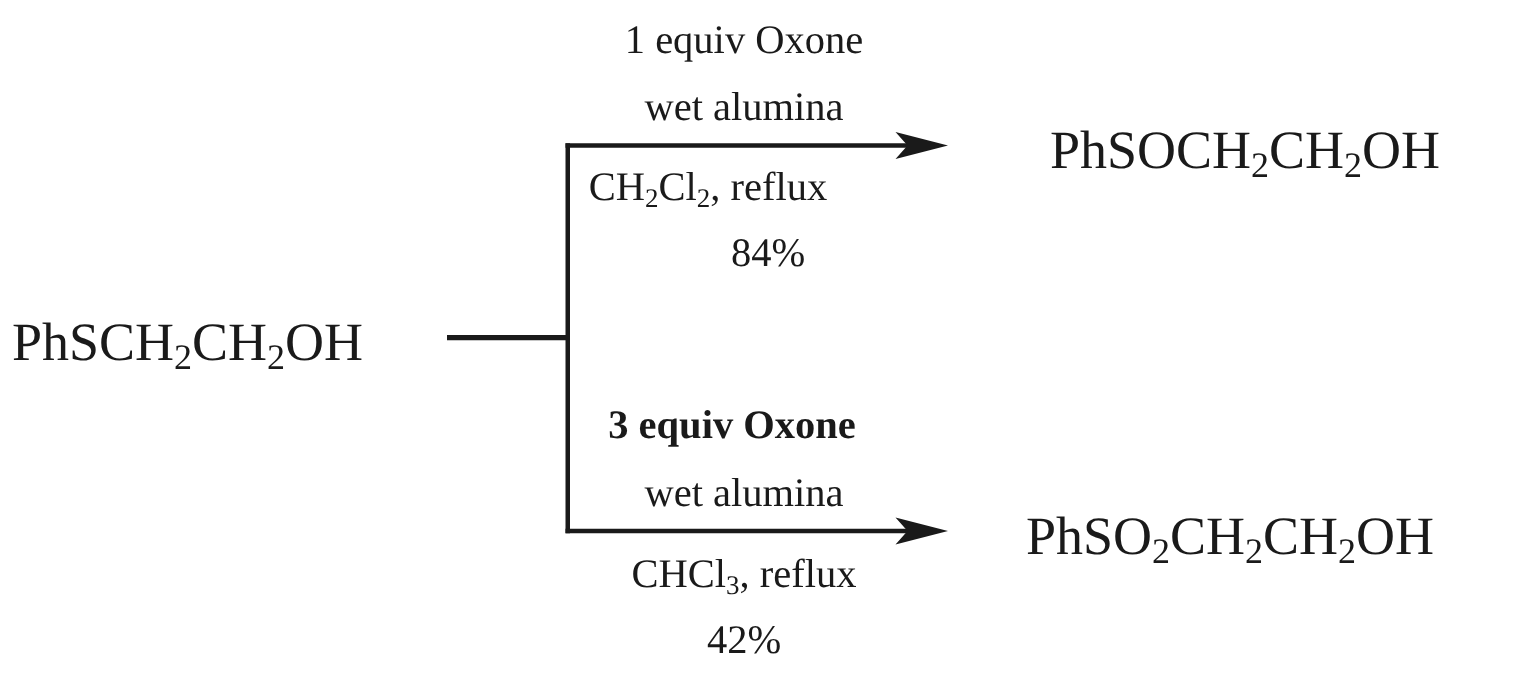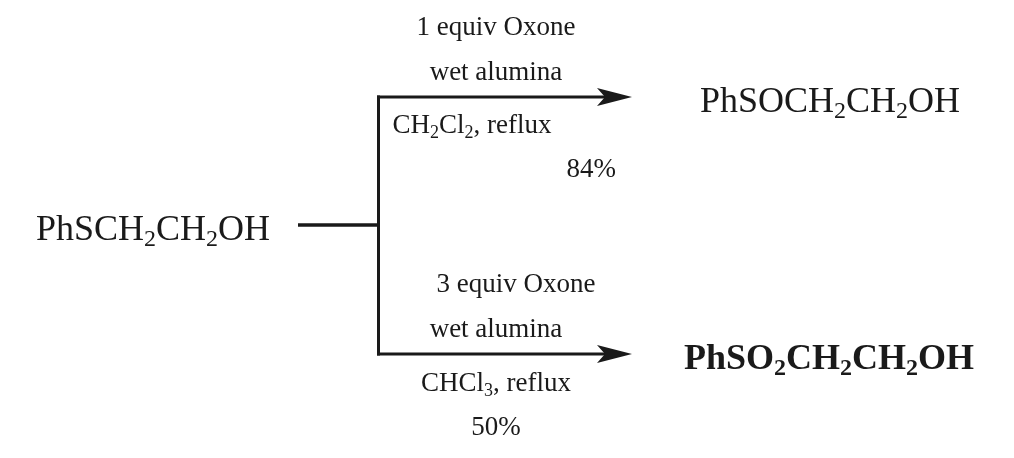--- a/index.html
+++ b/index.html
@@ -53,37 +53,37 @@
 
   <line x1="378.5" y1="95.5" x2="378.5" y2="355.5" stroke="#1a1a1a" stroke-width="3"></line>
 
   <line x1="377" y1="97" x2="612" y2="97" stroke="#1a1a1a" stroke-width="3"></line>
   <polygon points="632,97 597,88 605,97 597,106" fill="#1a1a1a"></polygon>
 
   <line x1="377" y1="354" x2="612" y2="354" stroke="#1a1a1a" stroke-width="3"></line>
   <polygon points="632,354 597,345 605,354 597,363" fill="#1a1a1a"></polygon>
 </svg>
 
-<div class="abs chem" style="left:8px; top:210px;margin-left:28px;">
+<div class="abs chem" style="left:8px; top:210px;">
   <span>PhSCH</span><sub>2</sub><span>CH</span><sub>2</sub><span>OH</span>
 </div>
 
 <div class="abs cond" style="left:376px; top:13px;font-family:Liberation Serif, serif;">1 equiv Oxone</div>
 <div class="abs cond" style="left:376px; top:58px;">wet alumina</div>
 <div class="abs cond" style="left:352px; top:111px;">
   <span>CH</span><sub>2</sub><span>Cl</span><sub>2</sub><span>, reflux</span>
 </div>
-<div class="abs cond" style="left:376px; top:155px;text-align:right;">84%</div>
+<div class="abs cond" style="left:392px; top:155px;">84%</div>
 
 <div class="abs chem" style="left:700px; top:82px;">
   <span>PhSOCH</span><sub>2</sub><span>CH</span><sub>2</sub><span>OH</span>
 </div>
 
-<div class="abs cond" style="left:396px; top:270px;">3 equiv Oxone</div>
+<div class="abs cond" style="left:368px; top:270px;font-weight:bold;">3 equiv Oxone</div>
 <div class="abs cond" style="left:376px; top:315px;">wet alumina</div>
 <div class="abs cond" style="left:376px; top:369px;text-align:center;">
   <span>CHCl</span><sub>3</sub><span>, reflux</span>
 </div>
-<div class="abs cond" style="left:376px; top:413px;">50%</div>
+<div class="abs cond" style="left:376px; top:413px;">42%</div>
 
-<div class="abs chem" style="left:684px; top:339px;font-weight:bold;">
+<div class="abs chem" style="left:684px; top:339px;">
   <span>PhSO</span><sub>2</sub><span>CH</span><sub>2</sub><span>CH</span><sub>2</sub><span>OH</span>
 </div>
 
 </body></html>

